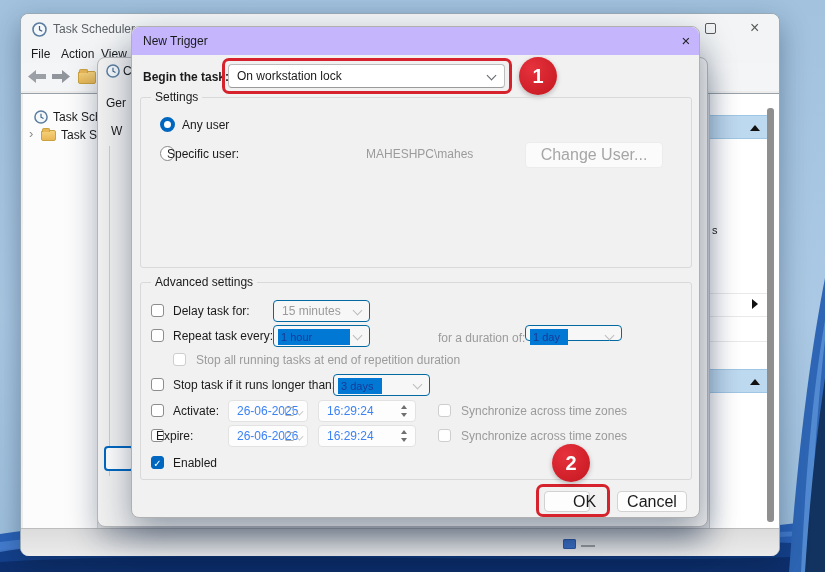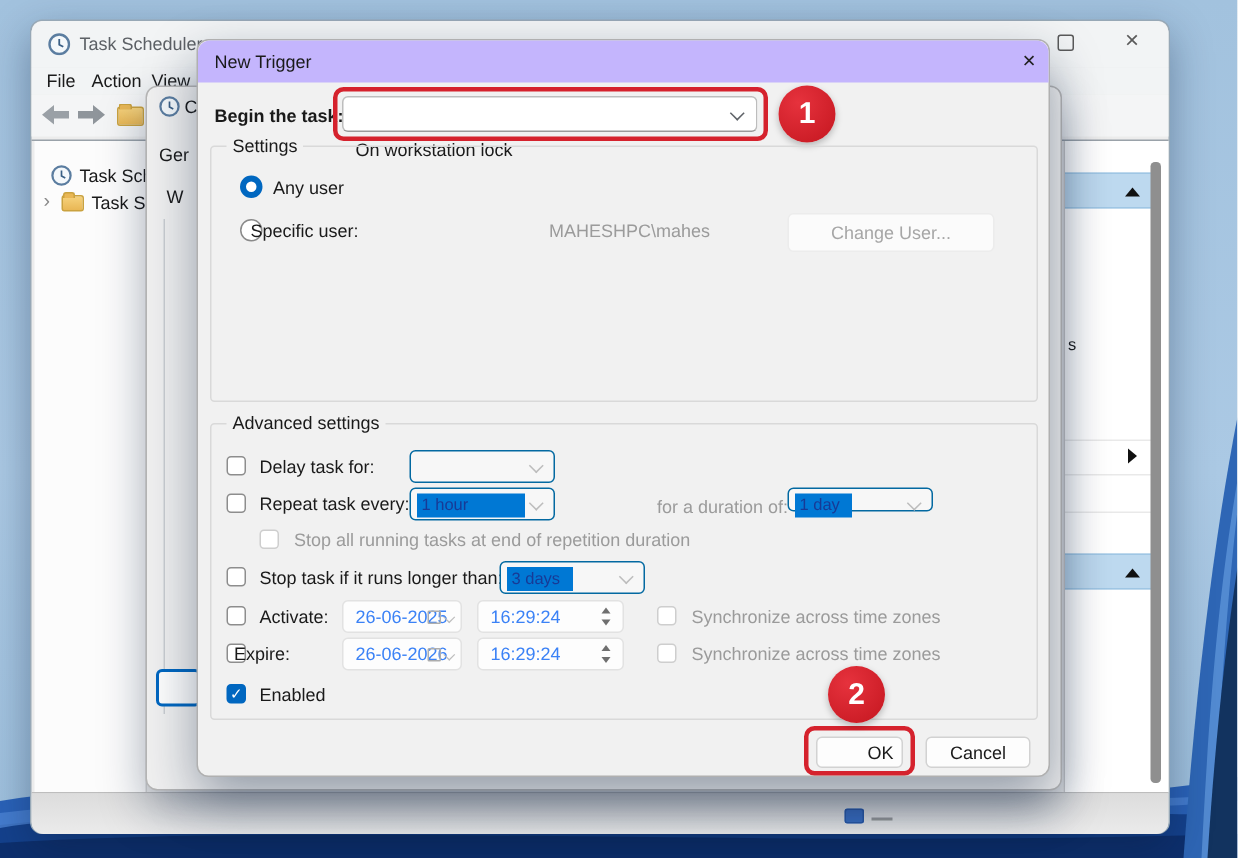--- a/index.html
+++ b/index.html
@@ -55,21 +55,21 @@
   #trigger-titlebar { position:absolute; left:0; top:0; right:0; height:28px;
     background:#c4b5fd; border-radius:8px 8px 0 0; }
   #trigger-close { position:absolute; left:544px; top:4px; width:20px; height:20px;
     text-align:center; font-size:15px; color:#222; line-height:20px; }
   .groupbox { position:absolute; border:1px solid #d9d9d9; border-radius:3px; }
   .grouplabel { position:absolute; background:#f1f1f1; padding:0 4px; color:#1a1a1a; }
 
   .combo { position:absolute; border-radius:4px; }
   .combo.enabled { background:#ffffff; border:1px solid #bdbdbd; border-bottom-color:#9a9a9a; }
   .combo.disabled { background:#f7f7f7; border:1px solid #0369a1; }
-  .combo-text { position:absolute; left:8px; top:3px; font-size:12px;margin-top:24px; }
+  .combo-text { position:absolute; left:8px; top:3px; font-size:12px; }
   .chev { position:absolute; width:7px; height:7px; border-right:1.4px solid #5f6368;
     border-bottom:1.4px solid #5f6368; transform:rotate(45deg); }
   .chev.light { border-color:#bdbdbd; }
   .hl-block { position:absolute; left:4px; top:3px; height:16px; background:#0078d4;
     color:#173a96; font-size:11px; line-height:16px; padding:0 3px; overflow:hidden; }
 
   .cb { position:absolute; width:13px; height:13px; background:#fff;
     border:1px solid #8d8d8d; border-radius:3px; }
   .cb.disabled { border-color:#cecece; }
   .cb.checked { background:#0067c0; border-color:#0067c0; color:#fff; font-size:10px;
@@ -80,21 +80,21 @@
 
   .field { position:absolute; background:#fdfdfd; border:1px solid #e2e2e2; border-radius:4px; }
   .field-text { position:absolute; left:8px; top:3px; color:#3b82f6; font-size:12px; }
   .cal-ico { position:absolute; width:9px; height:9px; border:1.2px solid #adadad; border-radius:1px; }
   .spin-up { position:absolute; width:0; height:0; border-left:3.5px solid transparent;
     border-right:3.5px solid transparent; border-bottom:4px solid #6f6f6f; }
   .spin-dn { position:absolute; width:0; height:0; border-left:3.5px solid transparent;
     border-right:3.5px solid transparent; border-top:4px solid #6f6f6f; }
 
   .btn { position:absolute; background:#fdfdfd; border:1px solid #d2d2d2; border-radius:4px;
-    font-size:12px; color:#1a1a1a; text-align:center; font-family:inherit; }
+    font-size:16px; color:#1a1a1a; text-align:center; font-family:inherit; }
   .btn.disabled { color:#a6a6a6; border-color:#ececec; background:#fbfbfb; }
 
   .gray-label { color:#9b9b9b; }
 
   
   .red-box { position:absolute; border:3px solid #d5222d; border-radius:7px; }
   .red-badge { position:absolute; width:38px; height:38px; border-radius:50%;
     background:radial-gradient(circle at 35% 30%, #e6323d, #c4161f);
     color:#fff; font-weight:bold; font-size:20px; text-align:center; line-height:38px;
     box-shadow:0 2px 5px rgba(0,0,0,.25); }
@@ -282,19 +282,19 @@
       <span class="field-text">16:29:24</span>
       <span class="spin-up" style="right:8px;top:4px;"></span>
       <span class="spin-dn" style="right:8px;top:12px;"></span>
     </div>
     <div class="cb disabled" style="left:306px;top:402px;"></div>
     <span class="abs gray-label" style="left:329px;top:402px;">Synchronize across time zones</span>
 
     <div class="cb checked" style="left:19px;top:429px;">✓</div>
     <span class="abs" style="left:41px;top:429px;">Enabled</span>
 
-    <button class="btn" style="left:412px;top:464px;width:58px;height:21px;padding-left:28px;">OK</button>
+    <button class="btn" style="left:412px;top:464px;width:46px;height:21px;padding-left:28px;">OK</button>
     <button class="btn" style="left:485px;top:464px;width:70px;height:21px;">Cancel</button>
     <div class="red-box" style="left:404px;top:457px;width:74px;height:33px;"></div>
     <div class="red-badge" style="left:420px;top:417px;">2</div>
   </div>
 
 </div>
 
 </body></html>

